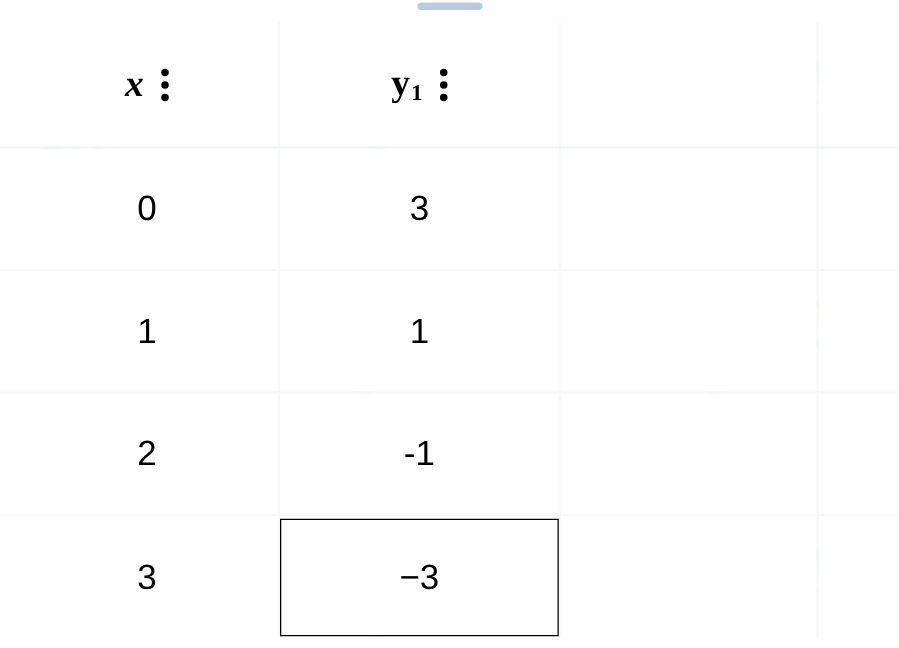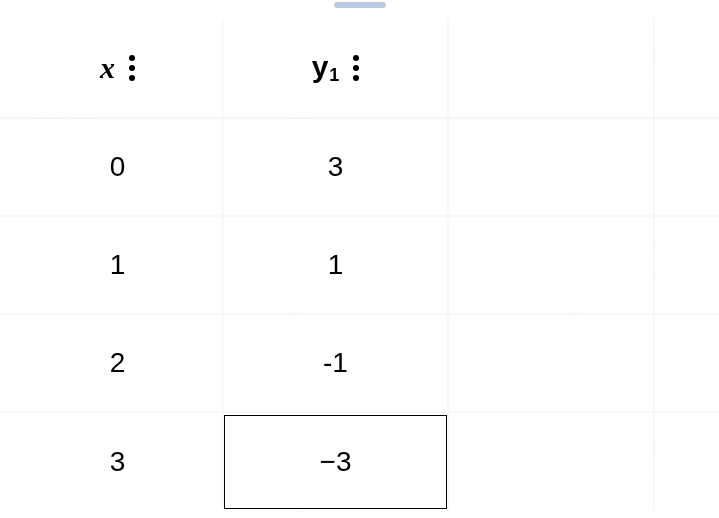--- a/index.html
+++ b/index.html
@@ -105,21 +105,21 @@
     .header-x {
       font-size: 30px;
       color: #000000;
       font-style: italic;
       font-family: "Times New Roman", serif;
     }
 
     .header-y {
       font-size: 30px;
       color: #000000;
-      font-family: Liberation Sans, sans-serif;
+      font-family: Liberation Serif, serif;
     }
     .header-y .sub {
       font-size: 18px;
       vertical-align: -4px;
       margin-left: 1px;
     }
 
     .kebab {
       display: inline-flex;
       flex-direction: column;

